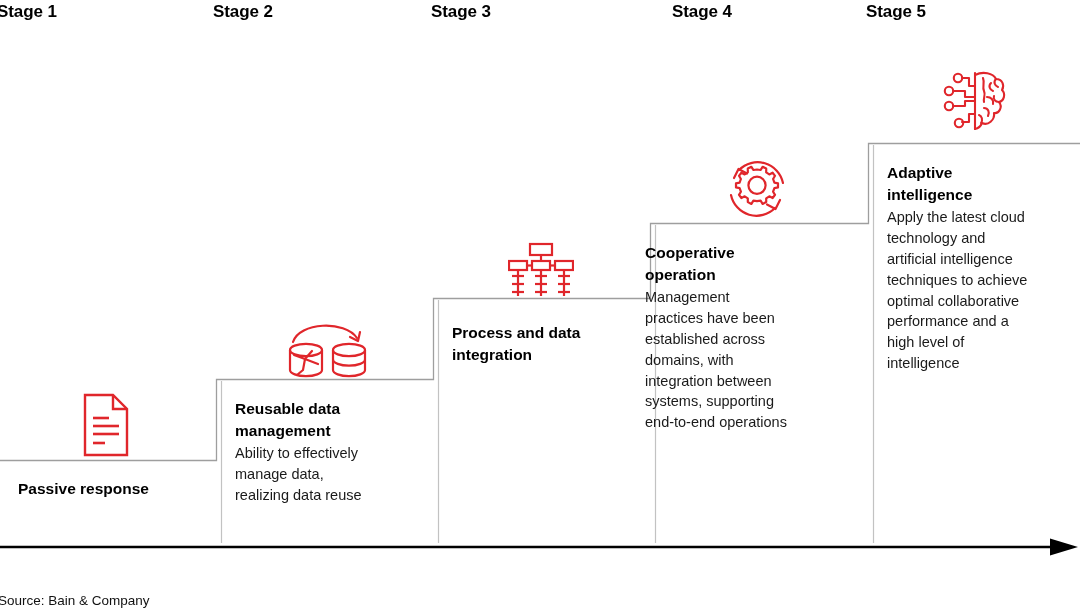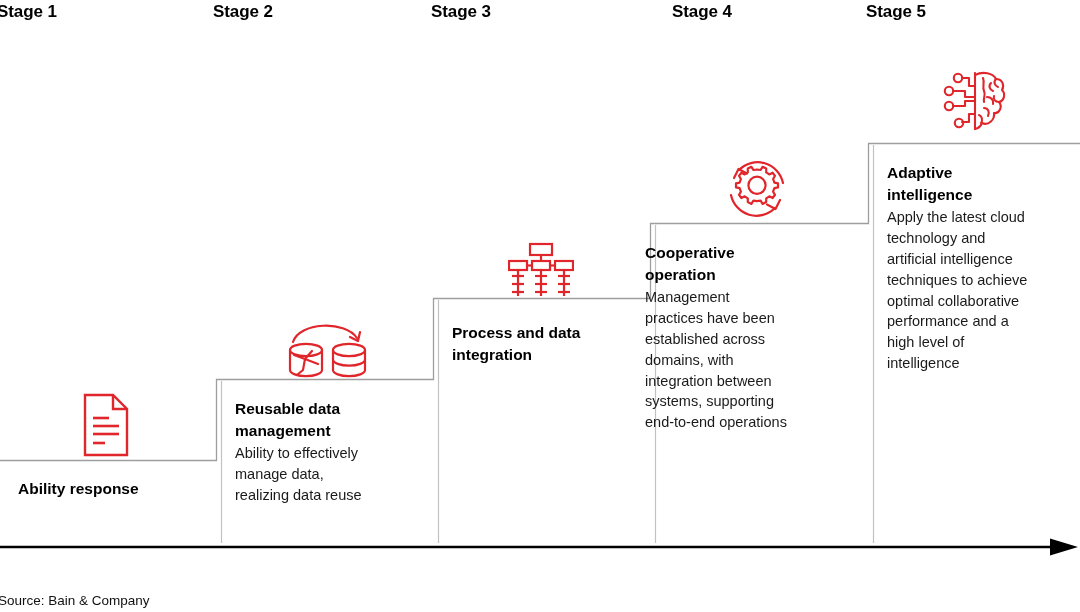--- a/index.html
+++ b/index.html
@@ -110,21 +110,21 @@
       <path d="M30,2 L30,16 L44,16" fill="none" stroke="#E0262B" stroke-width="2.4" stroke-linejoin="miter"></path>
       <g stroke="#E0262B" stroke-width="2.6" stroke-linecap="butt">
         <line x1="10" y1="25" x2="26" y2="25"></line>
         <line x1="10" y1="33" x2="36" y2="33"></line>
         <line x1="10" y1="41" x2="36" y2="41"></line>
         <line x1="10" y1="50" x2="22" y2="50"></line>
       </g>
     </svg>
   </div>
   <div class="stage-text" style="left:18px; top:478px; width:190px;">
-    <div class="stage-title">Ability response</div>
+    <div class="stage-title">Passive response</div>
   </div>
 
   <div class="stage-icon" style="left:281px; top:318px;">
     <svg width="88" height="60" viewBox="0 0 88 60">
       <g fill="none" stroke="#E0262B" stroke-width="2.2" stroke-linecap="round">
 
         <path d="M12,24 C18,4 64,2 76,20"></path>
         <polyline points="69,19 77,23 79,14" stroke-linejoin="round"></polyline>
 
         <ellipse cx="25" cy="32" rx="16" ry="6.2"></ellipse>

